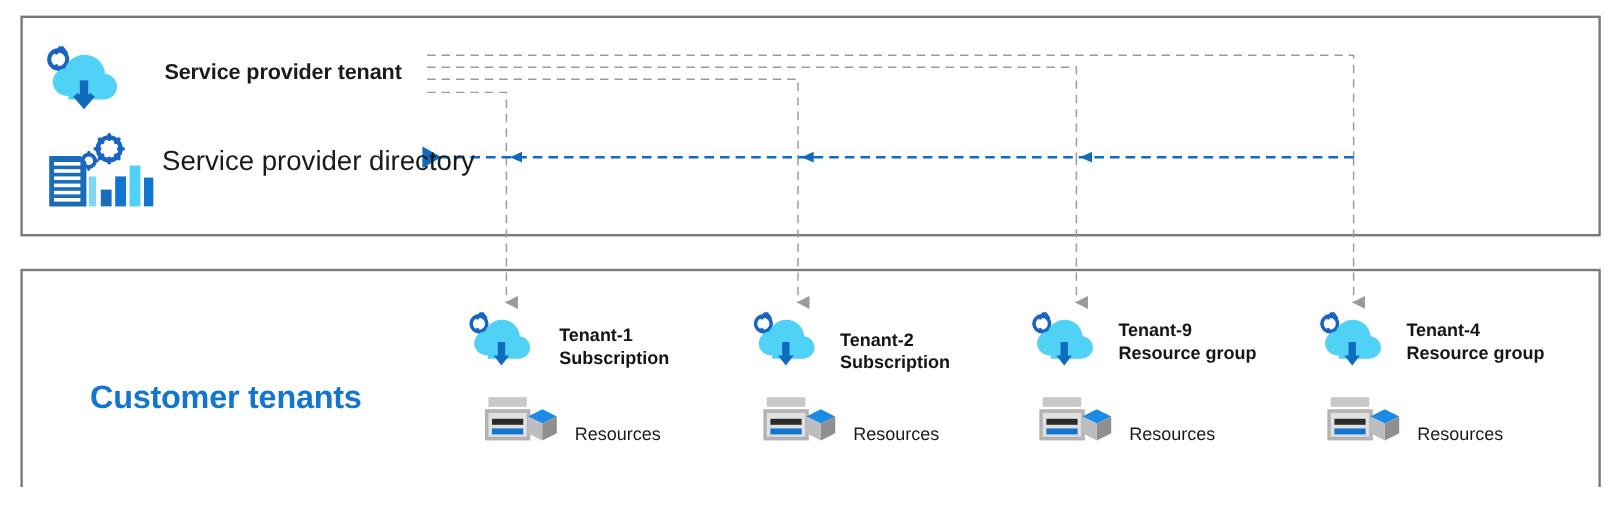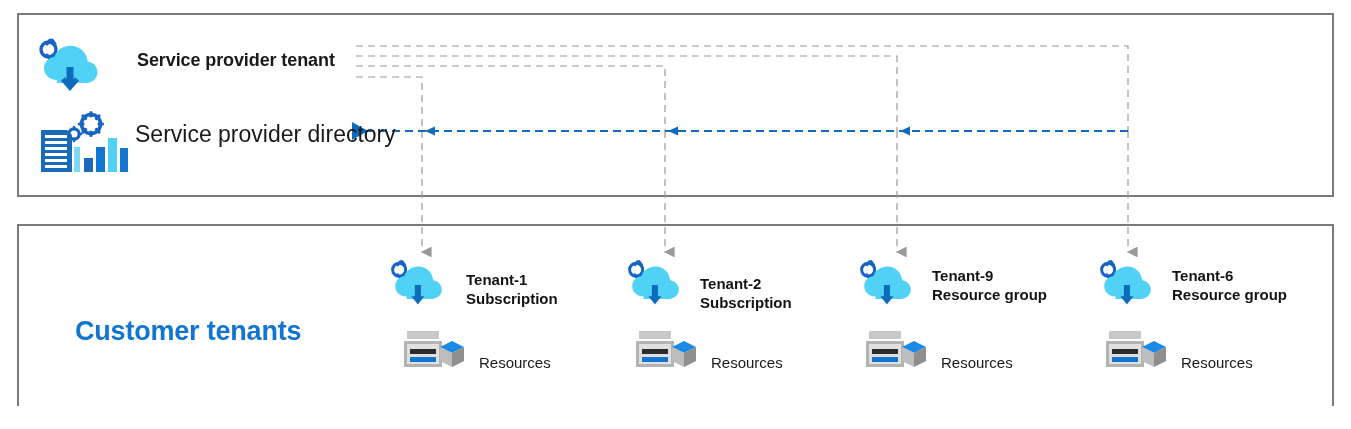--- a/index.html
+++ b/index.html
@@ -301,21 +301,21 @@
       <path d="M11,8 L14,4 M19,8 L16,4 M11,19 L14,23 M19,19 L16,23" stroke="#1864c4" stroke-width="3" stroke-linecap="round"></path>
       <path d="M21,44 C13.5,44 8,38.8 8,32.3 C8,26.4 12.5,21.6 18.4,20.8
                C20.8,14.3 27.1,9.7 34.5,9.7 C43.6,9.7 51,16.7 51.6,25.5
                C57.2,26.2 61.5,30.8 61.5,36.3 C61.5,42.4 56.4,47 50,47
                L21,47 Z" fill="#50d2f7"></path>
       <path d="M34,53.5 L26.5,44 L41.5,44 Z" fill="#0f6cbd"></path>
       <rect x="30.5" y="31" width="7" height="15" fill="#0f6cbd"></rect>
     </svg>
   </div>
   <div class="tenant-label" style="left:1172px; top:266px;">
-    <span>Tenant-6</span>
+    <span>Tenant-4</span>
     <span class="l2">Resource group</span>
   </div>
   <div class="res-icon" style="left:1106px; top:330px;">
     <svg width="62" height="40" viewBox="0 0 62 40">
       <rect x="3" y="1" width="32" height="8" fill="#c8c8c8"></rect>
       <rect x="0" y="11" width="38" height="26" fill="#b3b3b3"></rect>
       <rect x="3" y="14" width="32" height="20" fill="#e0e0e0"></rect>
       <rect x="6" y="19" width="26" height="5" fill="#2b2b2b"></rect>
       <rect x="6" y="27" width="26" height="5" fill="#1275cf"></rect>
       <path d="M48,11 L60,17 L48,23 L36,17 Z" fill="#1a8ae5"></path>

